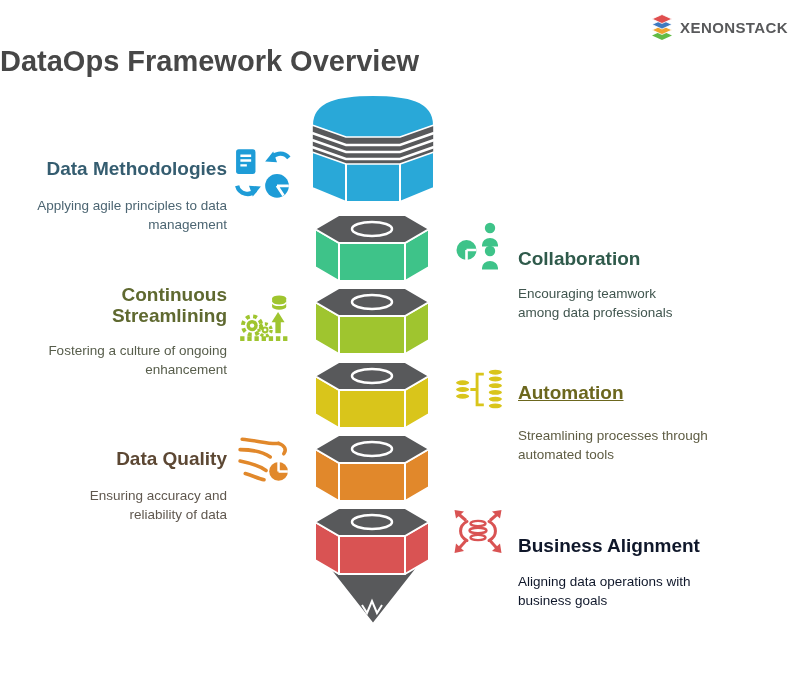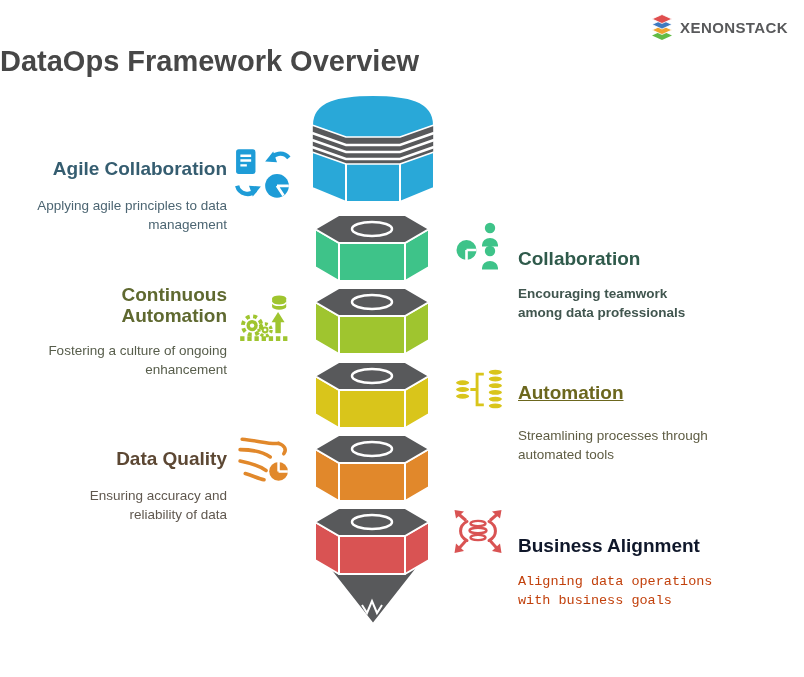--- a/index.html
+++ b/index.html
@@ -32,21 +32,21 @@
   .ci-heading{top:284px;right:577px;width:150px;}
   .ci-desc{top:341px;right:577px;width:212px;}
   .ci-icon{left:238px;top:292px;width:52px;height:52px;}
 
   .dq-heading{top:448px;right:577px;}
   .dq-desc{top:486px;right:577px;width:170px;}
   .dq-icon{left:238px;top:434px;width:52px;height:50px;}
 
   
   .collab-heading{top:232px;left:518px;}
-  .collab-desc{top:268px;left:518px;width:180px;font-weight:bold;}
+  .collab-desc{top:268px;left:518px;width:180px;}
   .collab-icon{left:456px;top:221px;width:48px;height:50px;}
 
   .auto-heading{top:366px;left:518px;text-decoration:underline;}
   .auto-desc{top:410px;left:518px;width:190px;}
   .auto-icon{left:454px;top:366px;width:50px;height:47px;}
 
   .ba-heading{top:519px;left:518px;}
   .ba-desc{top:556px;left:518px;width:212px;}
   .ba-icon{left:452px;top:507px;width:52px;height:49px;}
 
@@ -110,38 +110,38 @@
   </g>
   <g style="color: rgb(225, 136, 43);">
     <use href="#nut" y="342"></use>
   </g>
   <g style="color: rgb(217, 83, 83);">
     <use href="#nut" y="415"></use>
   </g>
 </svg>
 
 <div class="left">
-  <div class="abs heading agile-heading nowrap" style="color: rgb(53, 93, 112);">Agile Collaboration</div>
+  <div class="abs heading agile-heading nowrap" style="color: rgb(53, 93, 112);">Data Methodologies</div>
   <div class="abs desc agile-desc" style="color: rgb(76, 101, 114);">Applying agile principles to data management</div>
   <div class="abs icon-box agile-icon" style="color: rgb(30, 156, 215);">
     <svg viewBox="0 0 52 48">
       <rect x="1" y="1" width="18" height="23" rx="2.5" fill="currentColor"></rect>
       <path d="M5 7 h10 M5 11.5 h10 M5 16 h6" stroke="#fff" stroke-width="2.2" fill="none"></path>
       <path d="M33 12 C35 4 45 3 50 9" fill="none" stroke="currentColor" stroke-width="4"></path>
       <path d="M35.5 3 L28 12.5 L39 13 Z" fill="currentColor"></path>
       <path d="M2 35 C4 43 14 45 19 39" fill="none" stroke="currentColor" stroke-width="4"></path>
       <path d="M16.5 45 L24 35.5 L13 35 Z" fill="currentColor"></path>
       <circle cx="39" cy="35" r="11" fill="currentColor"></circle>
       <path d="M39 35 L50 35 M39 35 L45 44" stroke="#fff" stroke-width="2.6" fill="none"></path>
     </svg>
   </div>
 </div>
 
 <div class="left">
-  <div class="abs heading ci-heading" style="color: rgb(95, 105, 48);">Continuous Automation</div>
+  <div class="abs heading ci-heading" style="color: rgb(95, 105, 48);">Continuous Streamlining</div>
   <div class="abs desc ci-desc" style="color: rgb(87, 93, 75);">Fostering a culture of ongoing enhancement</div>
   <div class="abs icon-box ci-icon" style="color: rgb(159, 197, 47);">
     <svg viewBox="0 0 48 48">
       <path d="M2 43 h44" stroke="currentColor" stroke-width="4.5" stroke-dasharray="4 2.6" fill="none"></path>
       <circle cx="13" cy="31" r="8.5" fill="none" stroke="currentColor" stroke-width="3.6" stroke-dasharray="3.6 3.2"></circle>
       <circle cx="13" cy="31" r="5.2" fill="currentColor"></circle>
       <circle cx="13" cy="31" r="2" fill="#fff"></circle>
       <circle cx="25" cy="35" r="5.6" fill="none" stroke="currentColor" stroke-width="3" stroke-dasharray="2.7 2.4"></circle>
       <circle cx="25" cy="35" r="3.2" fill="currentColor"></circle>
       <circle cx="25" cy="35" r="1.3" fill="#fff"></circle>
@@ -206,21 +206,21 @@
         <ellipse cx="43" cy="27" rx="7.5" ry="3.2"></ellipse>
         <ellipse cx="43" cy="34" rx="7.5" ry="3.2"></ellipse>
         <ellipse cx="43" cy="41" rx="7.5" ry="3.2"></ellipse>
       </g>
     </svg>
   </div>
 </div>
 
 <div class="right">
   <div class="abs heading ba-heading nowrap" style="color: #0f172a;">Business Alignment</div>
-  <div class="abs desc ba-desc" style="color: #c2410c; font-family: Liberation Mono, monospace;">Aligning data operations with business goals</div>
+  <div class="abs desc ba-desc" style="color: #0f172a;">Aligning data operations with business goals</div>
   <div class="abs icon-box ba-icon" style="color: rgb(217, 83, 83);">
     <svg viewBox="0 0 52 48">
       <g stroke="currentColor" stroke-width="3" fill="currentColor">
         <path d="M14 13 L6.5 6.5" fill="none"></path>
           <path d="M2.5 2.5 L12 4 L4 11 Z" stroke="none"></path>
         <path d="M38 13 L45.5 6.5" fill="none"></path>
           <path d="M49.5 2.5 L40 4 L48 11 Z" stroke="none"></path>
         <path d="M14 33 L6.5 41.5" fill="none"></path>
           <path d="M2.5 45.5 L4 36 L12 43.5 Z" stroke="none"></path>
         <path d="M38 33 L45.5 41.5" fill="none"></path>

